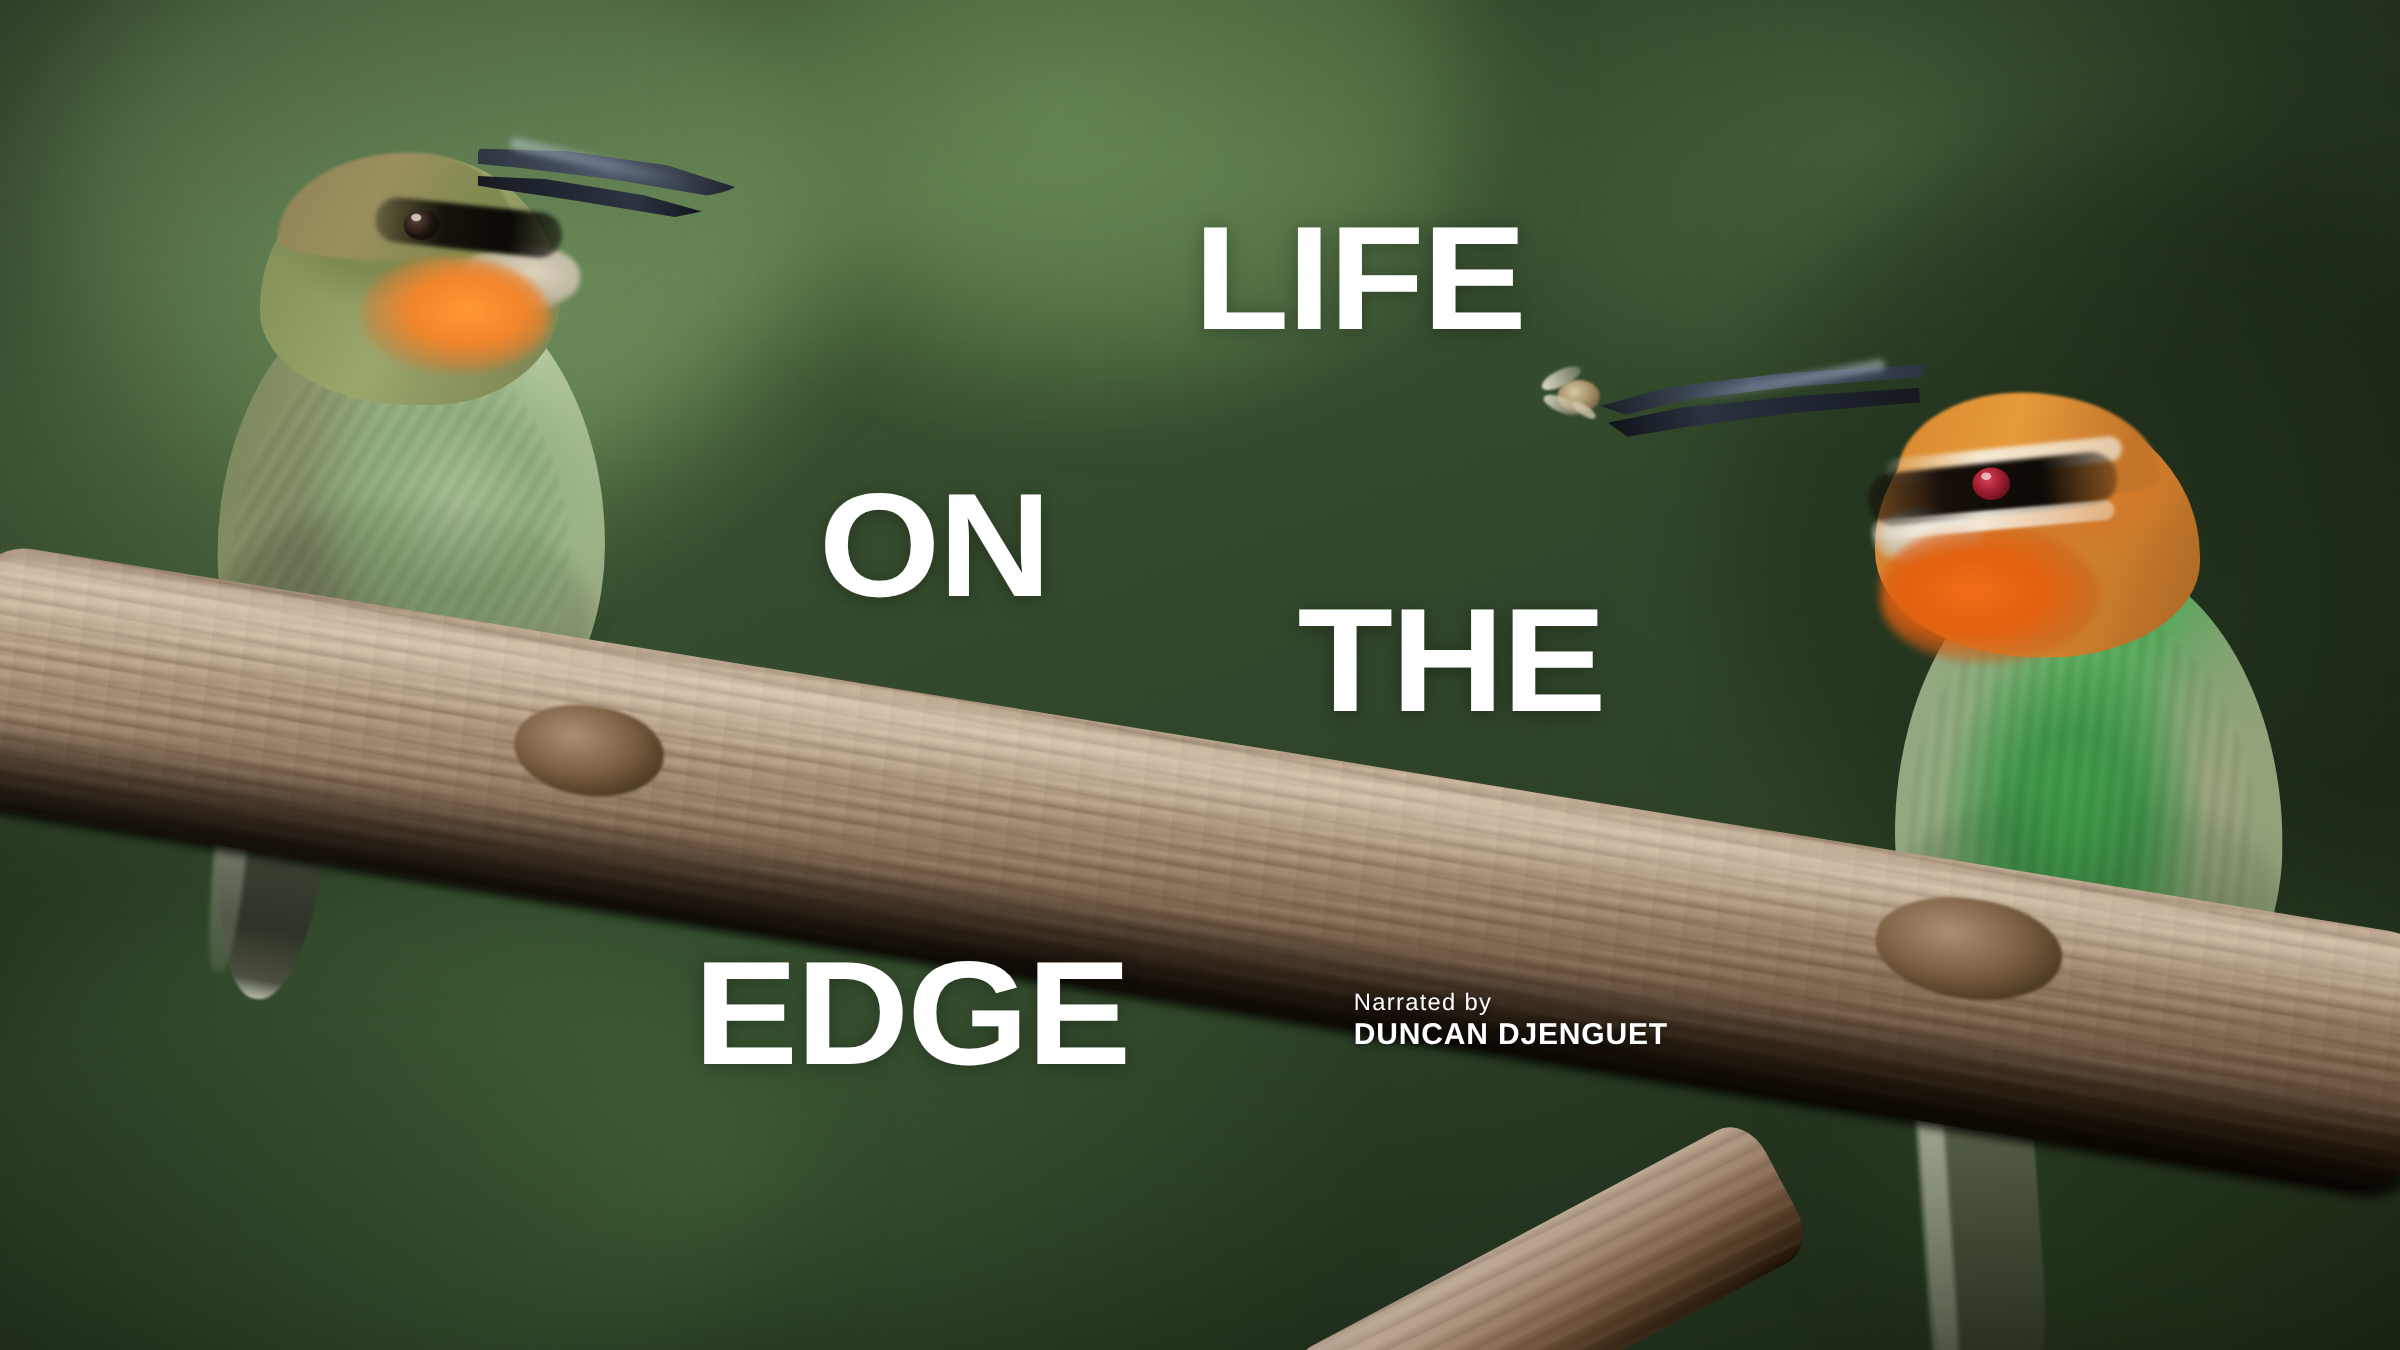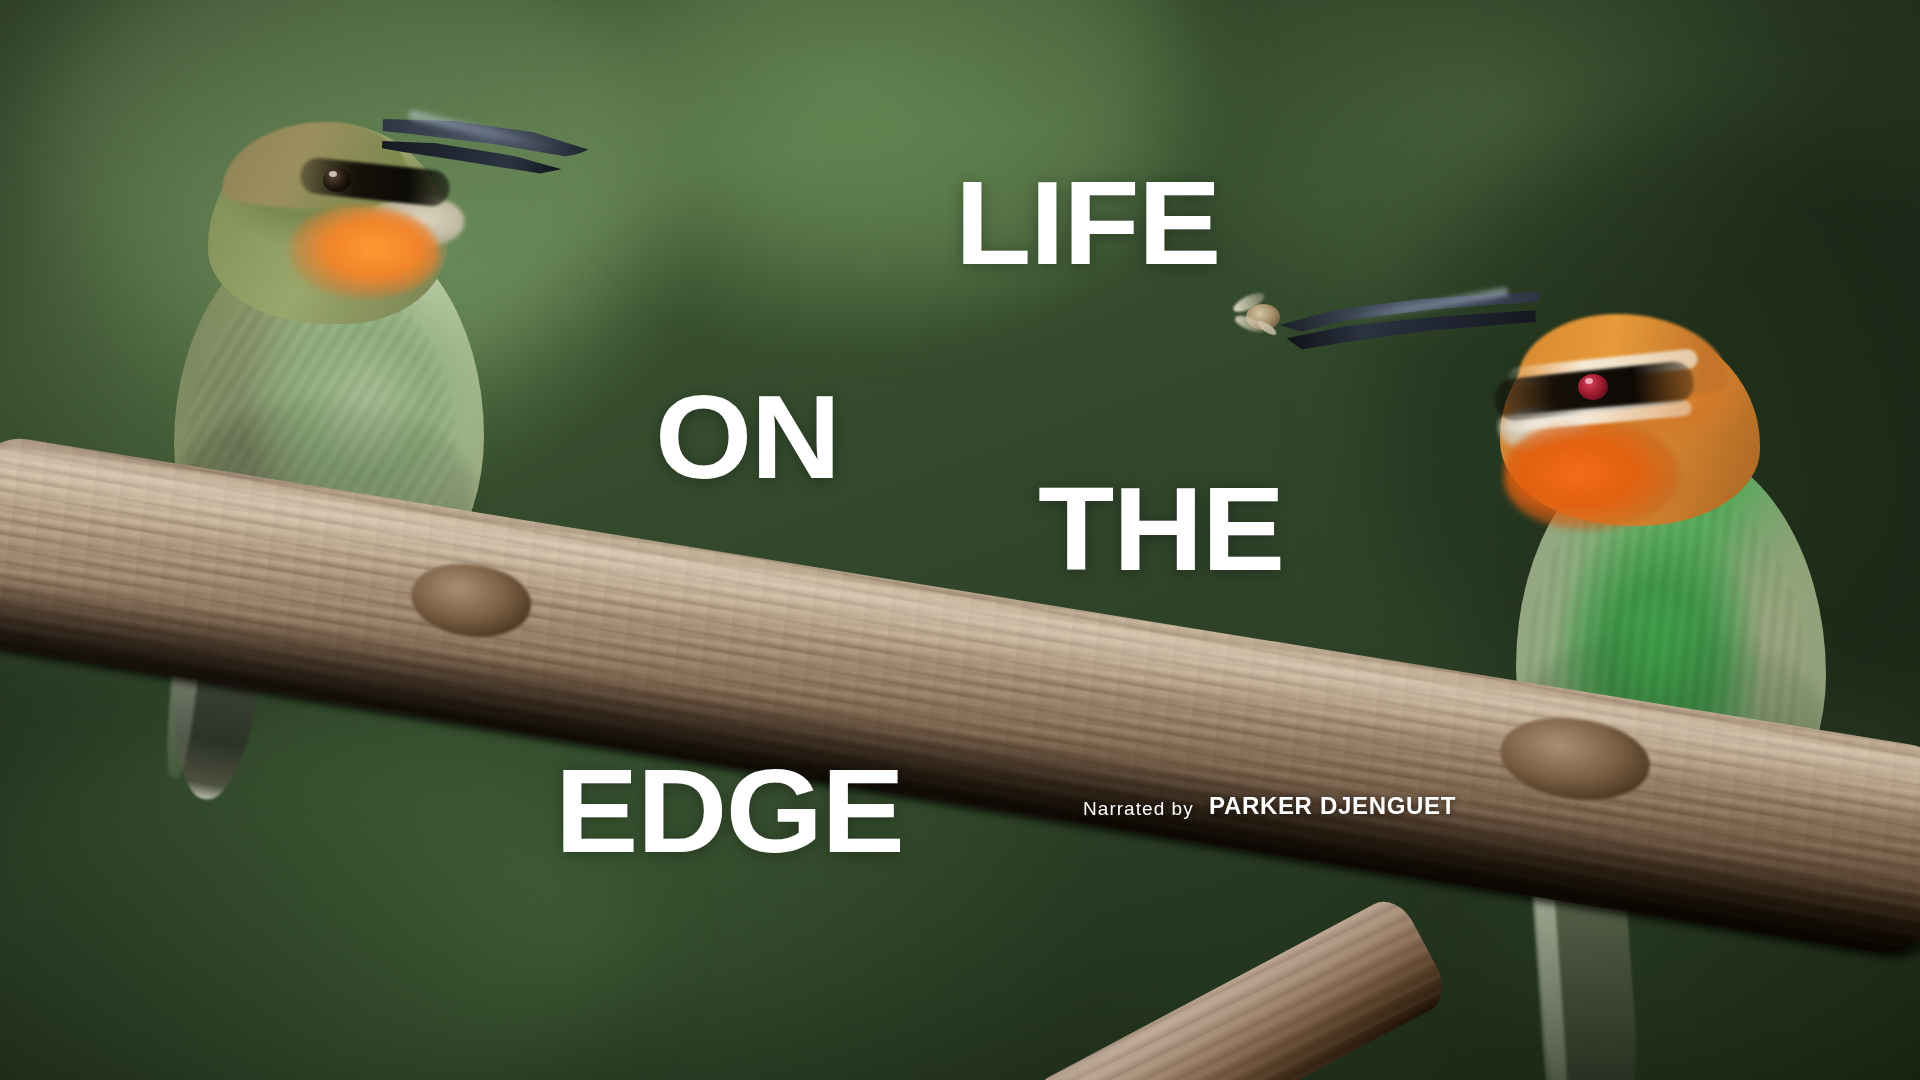--- a/index.html
+++ b/index.html
@@ -399,21 +399,21 @@
   #word-on  { left:655px; top:390px; font-size:118px; }
   #word-the { left:1038px; top:482px; font-size:118px; }
   #word-edge{ left:555px; top:764px; font-size:118px; }
 
   
   #credits{
     position:absolute; left:1083px; top:792px;
     font-family:"Liberation Sans",sans-serif;
     color:#fff;
   }
-  .cred-row{display:flex;align-items:flex-end;margin-bottom:9px;}
+  .cred-row{display:flex;align-items:flex-start;margin-bottom:9px;flex-direction:column;}
   .cred-lbl{
     font-size:19px;font-weight:400;letter-spacing:.055em;
     width:126px;display:inline-block;
     text-shadow:0 1px 6px rgba(0,0,0,.55);
   }
   .cred-name{
     font-size:24px;font-weight:700;letter-spacing:.028em;
     text-shadow:0 1px 7px rgba(0,0,0,.55);
   }
 </style>
@@ -503,17 +503,17 @@
   <div id="title-block">
     <div class="tw" id="word-life">LIFE</div>
     <div class="tw" id="word-on">ON</div>
     <div class="tw" id="word-the">THE</div>
     <div class="tw" id="word-edge">EDGE</div>
   </div>
 
   <div id="credits">
     <div class="cred-row">
       <span class="cred-lbl">Narrated by</span>
-      <span class="cred-name">PARKER DJENGUET</span>
+      <span class="cred-name">DUNCAN DJENGUET</span>
     </div>
   </div>
 
 </div>
 
 </body></html>

